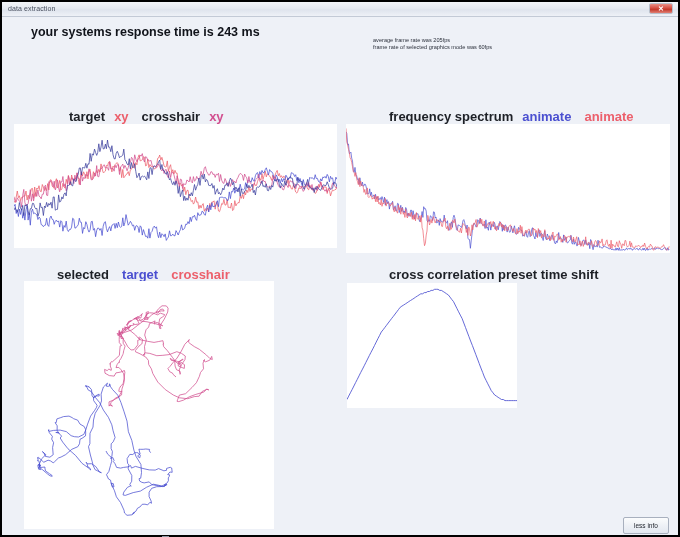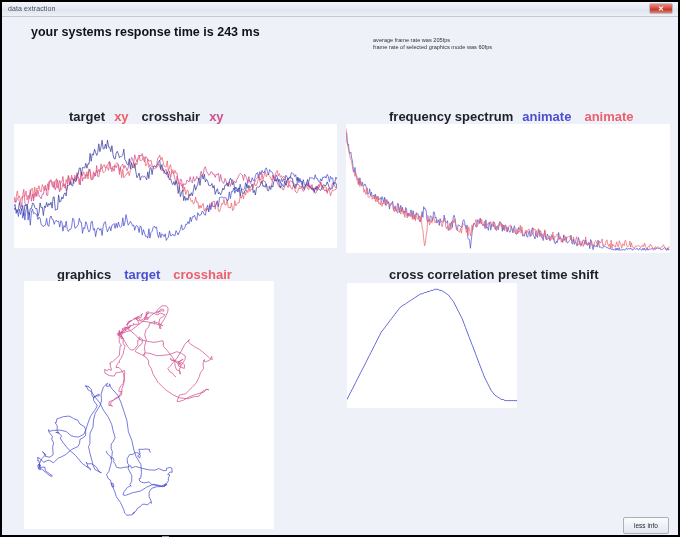--- a/index.html
+++ b/index.html
@@ -123,21 +123,21 @@
 
     <div class="caption" style="left:67px;top:92px;">
       <span>target</span><span class="sep"></span><span class="c-red">xy</span><span class="sep-wide"></span><span>crosshair</span><span class="sep"></span><span class="c-mag">xy</span>
     </div>
 
     <div class="caption" style="left:387px;top:92px;">
       <span>frequency spectrum</span><span class="sep"></span><span class="c-blue">animate</span><span class="sep-wide"></span><span class="c-red">animate</span>
     </div>
 
     <div class="caption" style="left:55px;top:250px;">
-      <span>graphics</span><span class="sep-wide"></span><span class="c-blue">target</span><span class="sep-wide"></span><span class="c-red">crosshair</span>
+      <span>selected</span><span class="sep-wide"></span><span class="c-blue">target</span><span class="sep-wide"></span><span class="c-red">crosshair</span>
     </div>
 
     <div class="caption" style="left:387px;top:250px;">
       <span>cross correlation preset time shift</span>
     </div>
 
     <div class="plot" id="plot-timeseries">
       <svg id="svg-timeseries" width="323" height="124" viewBox="0 0 323 124">
           <path d="M0.0 77.1 L1.1 78.5 L2.2 73.1 L3.3 67.0 L4.4 73.6 L5.4 71.8 L6.5 76.7 L7.6 73.4 L8.7 73.5 L9.8 71.5 L10.9 72.2 L12.0 67.0 L13.1 76.1 L14.1 71.1 L15.2 74.8 L16.3 70.1 L17.4 64.7 L18.5 64.4 L19.6 74.2 L20.7 63.0 L21.8 72.5 L22.8 64.0 L23.9 65.2 L25.0 61.7 L26.1 67.1 L27.2 67.8 L28.3 60.5 L29.4 63.1 L30.5 66.5 L31.5 63.5 L32.6 66.7 L33.7 59.6 L34.8 65.9 L35.9 56.3 L37.0 55.7 L38.1 61.6 L39.2 63.2 L40.2 64.4 L41.3 57.8 L42.4 54.7 L43.5 64.0 L44.6 60.7 L45.7 56.4 L46.8 66.2 L47.9 64.7 L48.9 59.3 L50.0 62.9 L51.1 64.2 L52.2 55.3 L53.3 59.7 L54.4 51.5 L55.5 55.0 L56.6 60.7 L57.6 51.0 L58.7 55.7 L59.8 56.3 L60.9 54.2 L62.0 54.6 L63.1 49.1 L64.2 55.2 L65.3 60.5 L66.3 54.3 L67.4 47.9 L68.5 52.0 L69.6 47.8 L70.7 50.5 L71.8 54.4 L72.9 47.7 L74.0 54.9 L75.0 46.7 L76.1 45.4 L77.2 54.4 L78.3 55.6 L79.4 47.7 L80.5 52.4 L81.6 49.4 L82.7 46.4 L83.7 49.1 L84.8 45.3 L85.9 48.0 L87.0 39.9 L88.1 44.7 L89.2 48.6 L90.3 48.1 L91.4 47.1 L92.4 41.4 L93.5 42.1 L94.6 38.2 L95.7 37.4 L96.8 42.7 L97.9 47.9 L99.0 42.1 L100.1 43.5 L101.1 40.6 L102.2 39.3 L103.3 38.7 L104.4 40.3 L105.5 47.3 L106.6 43.4 L107.7 53.7 L108.8 45.4 L109.8 53.8 L110.9 52.3 L112.0 50.5 L113.1 49.9 L114.2 47.6 L115.3 51.7 L116.4 45.7 L117.5 45.2 L118.5 42.4 L119.6 38.7 L120.7 44.3 L121.8 38.5 L122.9 40.8 L124.0 33.7 L125.1 30.8 L126.2 36.9 L127.2 36.5 L128.3 35.8 L129.4 32.7 L130.5 33.2 L131.6 41.9 L132.7 41.3 L133.8 35.0 L134.9 43.6 L135.9 40.5 L137.0 42.5 L138.1 42.1 L139.2 43.2 L140.3 45.2 L141.4 44.1 L142.5 43.0 L143.6 34.4 L144.6 34.0 L145.7 31.0 L146.8 36.1 L147.9 33.3 L149.0 37.3 L150.1 42.0 L151.2 43.1 L152.3 42.6 L153.3 36.9 L154.4 47.4 L155.5 43.2 L156.6 40.7 L157.7 48.5 L158.8 45.7 L159.9 50.1 L161.0 46.3 L162.0 49.2 L163.1 49.1 L164.2 59.4 L165.3 59.8 L166.4 59.2 L167.5 62.1 L168.6 60.2 L169.7 67.4 L170.7 63.1 L171.8 70.7 L172.9 66.6 L174.0 66.2 L175.1 72.6 L176.2 74.1 L177.3 77.5 L178.4 76.4 L179.4 80.1 L180.5 78.5 L181.6 73.0 L182.7 78.3 L183.8 77.9 L184.9 84.7 L186.0 81.2 L187.1 84.1 L188.1 81.0 L189.2 79.6 L190.3 87.3 L191.4 84.6 L192.5 86.9 L193.6 84.0 L194.7 87.5 L195.8 79.4 L196.8 83.3 L197.9 77.9 L199.0 78.2 L200.1 76.8 L201.2 85.2 L202.3 77.7 L203.4 80.0 L204.5 87.0 L205.5 87.7 L206.6 84.3 L207.7 79.5 L208.8 80.3 L209.9 75.4 L211.0 81.1 L212.1 80.9 L213.2 75.4 L214.2 83.5 L215.3 83.1 L216.4 84.2 L217.5 79.0 L218.6 86.6 L219.7 85.4 L220.8 76.6 L221.9 81.9 L222.9 79.9 L224.0 78.5 L225.1 78.9 L226.2 72.2 L227.3 74.4 L228.4 70.4 L229.5 74.7 L230.6 67.7 L231.6 70.9 L232.7 66.0 L233.8 68.6 L234.9 62.9 L236.0 67.5 L237.1 64.7 L238.2 65.9 L239.3 63.8 L240.3 59.0 L241.4 61.5 L242.5 61.4 L243.6 57.3 L244.7 54.4 L245.8 54.3 L246.9 56.3 L248.0 49.6 L249.0 55.3 L250.1 51.6 L251.2 47.2 L252.3 52.9 L253.4 49.7 L254.5 51.1 L255.6 51.9 L256.7 53.9 L257.7 56.4 L258.8 51.1 L259.9 55.5 L261.0 51.3 L262.1 48.4 L263.2 46.4 L264.3 51.8 L265.4 49.5 L266.4 53.3 L267.5 51.7 L268.6 54.0 L269.7 52.2 L270.8 52.9 L271.9 56.3 L273.0 59.4 L274.1 54.3 L275.1 62.2 L276.2 61.2 L277.3 64.8 L278.4 65.1 L279.5 60.8 L280.6 64.2 L281.7 68.0 L282.8 69.1 L283.8 67.3 L284.9 63.7 L286.0 64.6 L287.1 64.1 L288.2 61.9 L289.3 63.5 L290.4 62.7 L291.5 62.2 L292.5 61.9 L293.6 64.9 L294.7 65.8 L295.8 61.1 L296.9 63.0 L298.0 65.9 L299.1 65.3 L300.2 66.0 L301.2 69.5 L302.3 68.5 L303.4 64.6 L304.5 60.5 L305.6 63.3 L306.7 57.8 L307.8 61.5 L308.9 65.7 L309.9 62.9 L311.0 62.9 L312.1 63.0 L313.2 69.5 L314.3 64.3 L315.4 65.8 L316.5 71.9 L317.6 68.3 L318.6 65.8 L319.7 66.8 L320.8 65.7 L321.9 65.4 L323.0 63.2" fill="none" stroke="#ec5f6b" stroke-width="0.75" stroke-linejoin="round"></path>
           <path d="M0.0 82.5 L1.1 80.3 L2.2 89.5 L3.3 85.7 L4.4 92.5 L5.4 85.1 L6.5 90.4 L7.6 84.9 L8.7 94.2 L9.8 88.6 L10.9 96.1 L12.0 85.8 L13.1 81.8 L14.1 96.1 L15.2 88.9 L16.3 101.2 L17.4 88.2 L18.5 85.0 L19.6 89.7 L20.7 88.9 L21.8 90.2 L22.8 90.6 L23.9 95.5 L25.0 93.1 L26.1 94.1 L27.2 100.6 L28.3 101.0 L29.4 102.7 L30.5 101.3 L31.5 101.1 L32.6 94.3 L33.7 101.0 L34.8 102.4 L35.9 94.0 L37.0 92.0 L38.1 95.3 L39.2 95.7 L40.2 100.3 L41.3 97.2 L42.4 96.1 L43.5 98.0 L44.6 96.9 L45.7 103.1 L46.8 96.7 L47.9 97.8 L48.9 107.2 L50.0 101.5 L51.1 103.4 L52.2 97.1 L53.3 105.6 L54.4 107.5 L55.5 105.4 L56.6 105.4 L57.6 103.1 L58.7 94.2 L59.8 95.2 L60.9 104.1 L62.0 103.8 L63.1 102.2 L64.2 100.9 L65.3 94.2 L66.3 98.2 L67.4 98.3 L68.5 109.4 L69.6 103.6 L70.7 104.7 L71.8 97.7 L72.9 100.4 L74.0 105.7 L75.0 108.1 L76.1 105.9 L77.2 97.7 L78.3 97.3 L79.4 106.2 L80.5 104.5 L81.6 112.7 L82.7 106.4 L83.7 104.1 L84.8 104.2 L85.9 106.3 L87.0 104.5 L88.1 111.5 L89.2 102.2 L90.3 98.5 L91.4 97.7 L92.4 104.4 L93.5 107.9 L94.6 104.6 L95.7 102.6 L96.8 106.9 L97.9 101.3 L99.0 100.7 L100.1 99.5 L101.1 104.4 L102.2 99.3 L103.3 103.7 L104.4 98.0 L105.5 102.3 L106.6 103.4 L107.7 102.2 L108.8 93.8 L109.8 102.0 L110.9 98.6 L112.0 90.6 L113.1 95.8 L114.2 101.2 L115.3 99.6 L116.4 97.3 L117.5 99.1 L118.5 101.9 L119.6 101.0 L120.7 106.3 L121.8 102.1 L122.9 101.6 L124.0 103.0 L125.1 108.5 L126.2 101.8 L127.2 103.0 L128.3 111.1 L129.4 105.6 L130.5 108.9 L131.6 112.5 L132.7 112.1 L133.8 114.2 L134.9 104.7 L135.9 114.1 L137.0 108.4 L138.1 107.3 L139.2 103.5 L140.3 102.1 L141.4 104.2 L142.5 102.8 L143.6 110.5 L144.6 113.7 L145.7 108.1 L146.8 113.7 L147.9 109.7 L149.0 110.8 L150.1 112.7 L151.2 109.9 L152.3 116.4 L153.3 114.5 L154.4 113.1 L155.5 106.8 L156.6 111.8 L157.7 111.6 L158.8 110.1 L159.9 111.7 L161.0 111.8 L162.0 106.6 L163.1 108.6 L164.2 111.0 L165.3 107.9 L166.4 105.6 L167.5 100.8 L168.6 105.9 L169.7 105.3 L170.7 104.0 L171.8 100.1 L172.9 100.5 L174.0 97.6 L175.1 99.7 L176.2 93.2 L177.3 97.6 L178.4 92.7 L179.4 93.0 L180.5 91.2 L181.6 94.8 L182.7 96.4 L183.8 88.7 L184.9 91.3 L186.0 91.1 L187.1 90.6 L188.1 87.1 L189.2 88.0 L190.3 90.6 L191.4 91.2 L192.5 84.2 L193.6 81.1 L194.7 88.0 L195.8 81.3 L196.8 85.8 L197.9 78.7 L199.0 83.0 L200.1 82.1 L201.2 82.5 L202.3 80.1 L203.4 76.7 L204.5 82.7 L205.5 73.6 L206.6 73.3 L207.7 73.2 L208.8 73.3 L209.9 74.1 L211.0 73.5 L212.1 74.1 L213.2 76.7 L214.2 76.3 L215.3 67.9 L216.4 74.6 L217.5 67.5 L218.6 67.9 L219.7 64.0 L220.8 69.2 L221.9 66.0 L222.9 67.3 L224.0 64.4 L225.1 65.4 L226.2 60.2 L227.3 65.3 L228.4 65.2 L229.5 65.8 L230.6 64.8 L231.6 58.7 L232.7 62.5 L233.8 56.4 L234.9 56.9 L236.0 56.8 L237.1 58.3 L238.2 53.7 L239.3 56.5 L240.3 57.3 L241.4 51.7 L242.5 49.3 L243.6 48.6 L244.7 54.0 L245.8 47.6 L246.9 50.6 L248.0 46.4 L249.0 48.7 L250.1 48.7 L251.2 45.7 L252.3 43.8 L253.4 47.3 L254.5 50.9 L255.6 45.6 L256.7 47.4 L257.7 47.7 L258.8 49.4 L259.9 54.4 L261.0 56.7 L262.1 50.9 L263.2 52.8 L264.3 57.6 L265.4 55.4 L266.4 59.3 L267.5 54.5 L268.6 57.8 L269.7 54.6 L270.8 56.3 L271.9 51.2 L273.0 53.0 L274.1 56.0 L275.1 53.8 L276.2 54.3 L277.3 48.7 L278.4 49.2 L279.5 49.8 L280.6 52.5 L281.7 50.7 L282.8 56.6 L283.8 53.2 L284.9 58.7 L286.0 54.4 L287.1 58.2 L288.2 61.7 L289.3 55.6 L290.4 60.5 L291.5 61.5 L292.5 61.1 L293.6 61.2 L294.7 58.2 L295.8 53.3 L296.9 54.4 L298.0 53.6 L299.1 54.5 L300.2 55.4 L301.2 50.7 L302.3 54.5 L303.4 54.4 L304.5 57.5 L305.6 58.4 L306.7 54.8 L307.8 57.0 L308.9 52.9 L309.9 53.8 L311.0 52.4 L312.1 54.2 L313.2 50.4 L314.3 52.4 L315.4 57.9 L316.5 52.3 L317.6 54.8 L318.6 53.9 L319.7 60.3 L320.8 58.9 L321.9 53.2 L323.0 55.4" fill="none" stroke="#4a4fd0" stroke-width="0.75" stroke-linejoin="round"></path>

